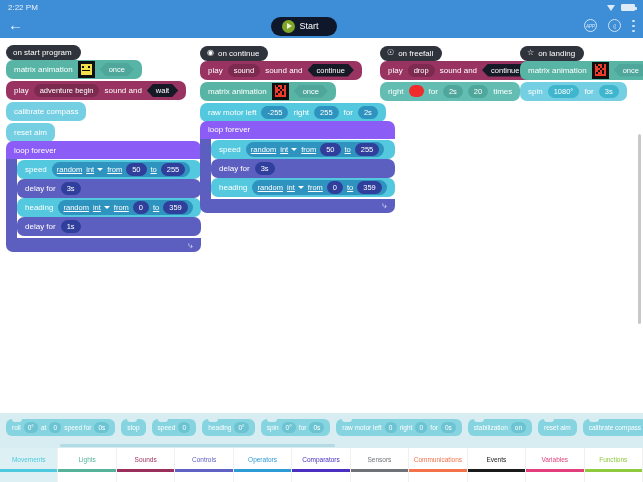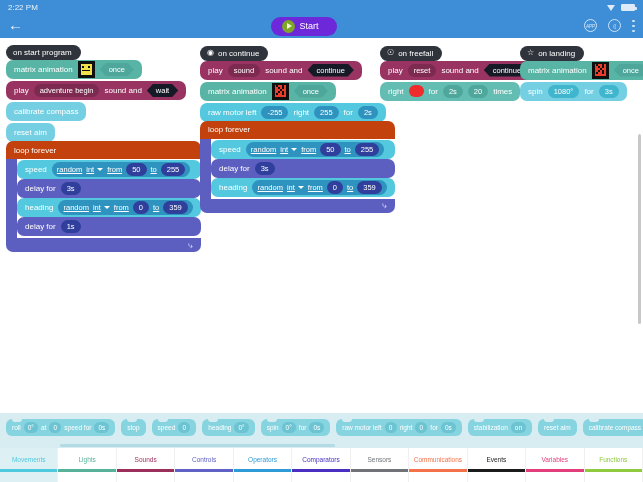--- a/index.html
+++ b/index.html
@@ -43,21 +43,21 @@
   .back-arrow {
     width: 16px; height: 16px; position: relative; cursor: pointer;
     flex: 0 0 auto;
   }
   .back-arrow:before {
     content: "←"; position: absolute; left: 0; top: -2px;
     font-size: 15px; color: #f0f6fc; line-height: 18px;
   }
   .toolbar .grow { flex: 1 1 auto; }
   .start-btn {
-    background: #6d28d9; border-radius: 12px; height: 19px;
+    background: #0f172a; border-radius: 12px; height: 19px;
     display: flex; align-items: center; gap: 4px; padding: 0 12px 0 5px;
     cursor: pointer; min-width: 66px; justify-content: center;
   }
   .start-btn .play-circle {
     width: 13px; height: 13px; border-radius: 50%; background: #7fa529;
     position: relative; flex: 0 0 auto;
   }
   .start-btn .play-circle:after {
     content: ""; position: absolute; left: 4.5px; top: 3.3px;
     border-left: 5px solid #eef6d8;
@@ -150,21 +150,21 @@
   .matrix {
     width: 17px; height: 17px; display: grid;
     grid-template-columns: repeat(8, 1fr); grid-template-rows: repeat(8, 1fr);
     background: #101010; border: 1px solid #101010;
   }
   .matrix i { display: block; }
 
   
   .cblock { position: relative; }
   .cblock .c-head {
-    background: #c2410c; border-radius: 7px 7px 0 0; height: 18px;
+    background: #8b5cf6; border-radius: 7px 7px 0 0; height: 18px;
     display: flex; align-items: center; padding: 0 8px; font-size: 8px; color: #fff;
     min-width: 72px;
   }
   .cblock .c-body { display: flex; }
   .cblock .c-spine { width: 11px; background: #5d5fc0; flex: 0 0 11px; }
   .cblock .c-inner { padding: 2px 0 2px 0; display: flex; flex-direction: column; gap: 1px; }
   .cblock .c-foot {
     background: #5d5fc0; border-radius: 0 0 7px 7px; height: 14px;
     display: flex; align-items: center; justify-content: flex-end;
     padding-right: 8px; font-size: 9px; color: #dfe0f7;
@@ -537,21 +537,21 @@
       </div>
     </div>
 
     <div class="stack" style="left:380px; top:3px;">
       <div class="hat">
         <span class="hat-ico">☉</span>
         <span>on freefall</span>
       </div>
       <div style="margin-top:-2px;"><div class="blk maroon">
         <span>play</span>
-        <span class="pill dk-maroon">reset</span>
+        <span class="pill dk-maroon">drop</span>
         <span>sound and</span>
         <span class="pill hex black">continue</span>
       </div></div>
       <div><div class="blk seafoam">
         <span>right</span>
         <span class="swatch-red"></span>
         <span>for</span>
         <span class="pill dk-sea">2s</span>
         <span class="pill dk-sea">20</span>
         <span>times</span>

